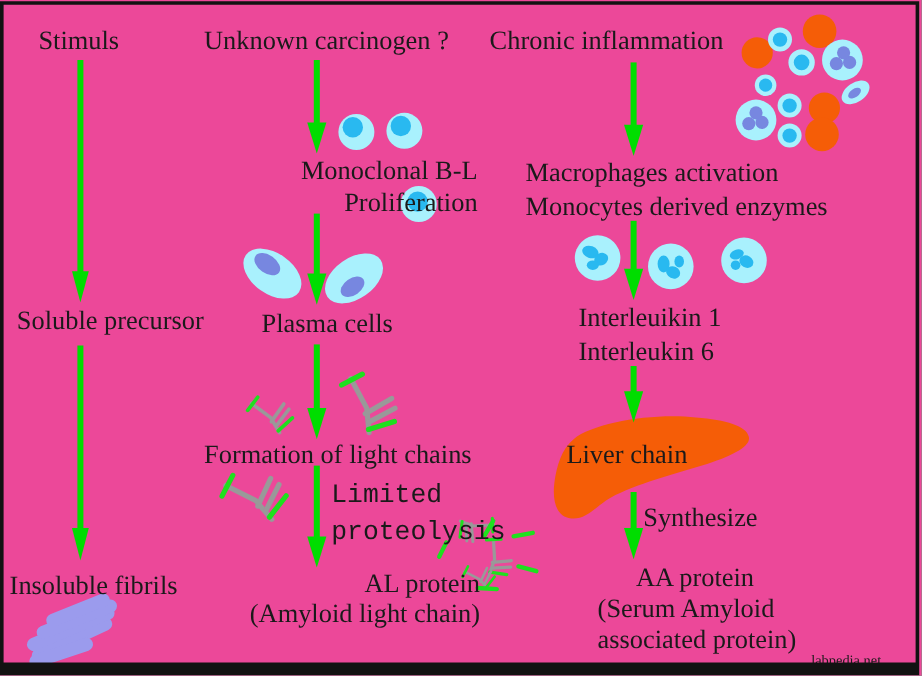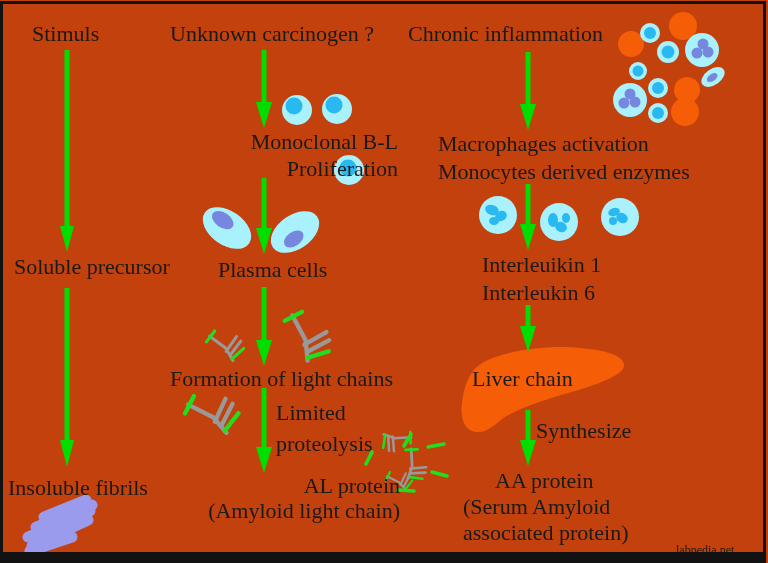--- a/index.html
+++ b/index.html
@@ -1,31 +1,31 @@
 <!DOCTYPE html>
 <html><head>
 <meta charset="utf-8">
 <style>
   html,body { margin:0; padding:0; background:#888; }
   .stage {
     position:relative; width:768px; height:563px;
-    background:#c2410c; overflow:hidden;
+    background:#ec4899; overflow:hidden;
     font-family:"Liberation Serif","DejaVu Serif",serif;
     color:#1a1a1a;
   }
   .stage svg.shapes { position:absolute; left:0; top:0; z-index:1; }
   .lbl {
     position:absolute; z-index:2; font-size:22px; line-height:27px;
     white-space:nowrap; color:#1a1a1a;
   }
   .center { text-align:right; }
   .lh25 { line-height:25px; }
-  .lh26 { line-height:26px; }
+  .lh26 { line-height:26px;margin-left:35px; }
   .lh28 { line-height:28px; }
-  .lh31 { line-height:31px; }
+  .lh31 { line-height:31px;font-family:Liberation Mono, monospace; }
   .indent { padding-left:32px; }
   .watermark { font-size:12px; }
   .frame {
     position:absolute; z-index:3; pointer-events:none;
     left:0; top:1px; right:2px; bottom:0;
     border:3px solid #121212; border-bottom-width:11px;
   }
   
   .arrow-line { stroke:#00dd00; stroke-width:5; }
   .arrow-head { fill:#00dd00; }

